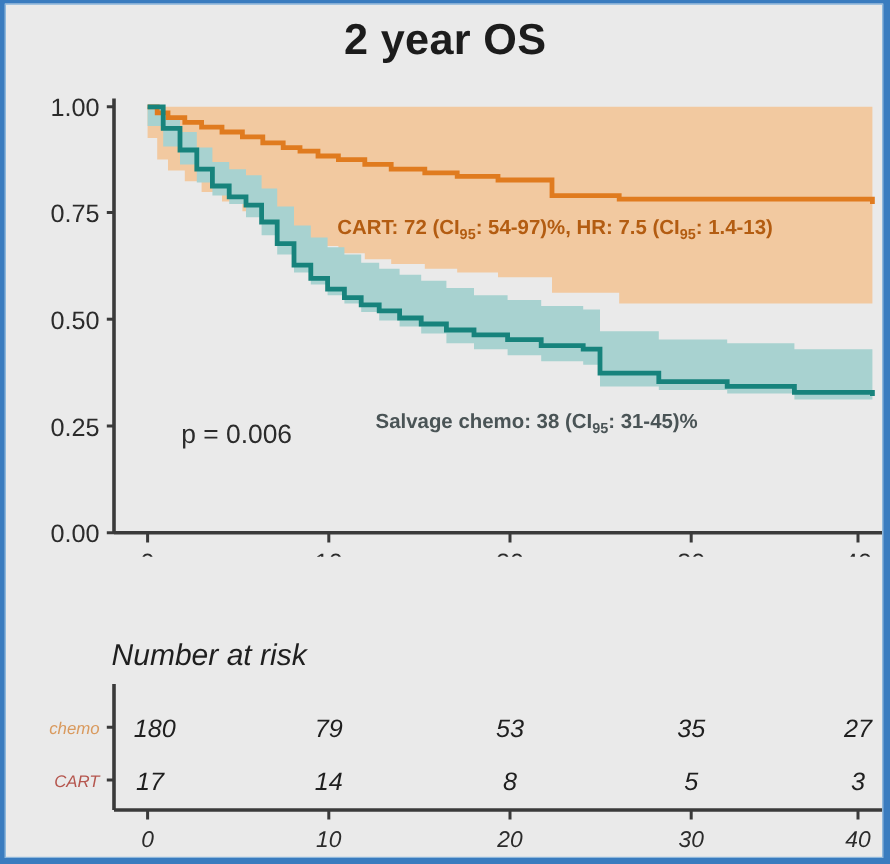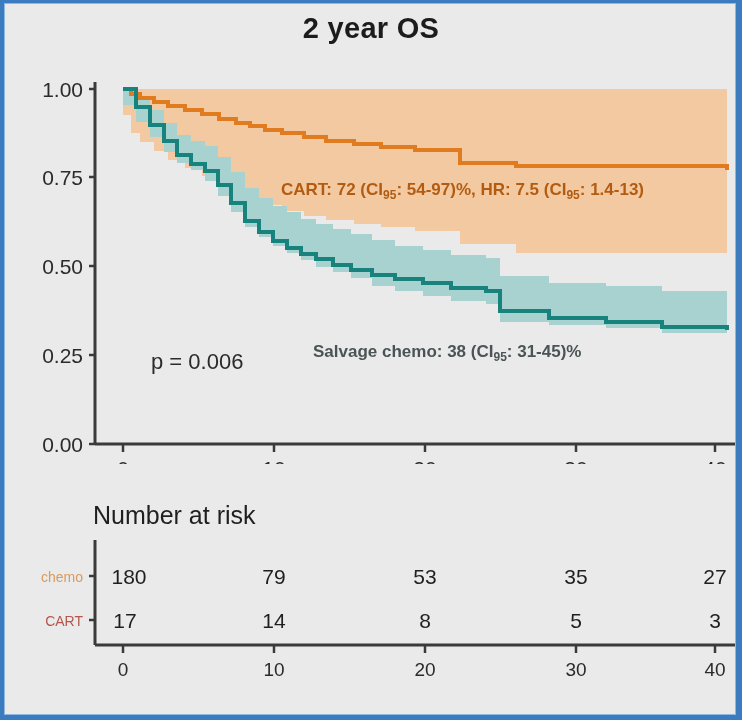--- a/index.html
+++ b/index.html
@@ -13,21 +13,21 @@
     position:absolute;left:4px;top:3px;
     width:732px;height:712px;
     background:#eaeaea;
     border:1px solid #8fb8dc;
     box-sizing:border-box;
     overflow:hidden;
   }
   #title{
     position:absolute;left:0;top:8px;width:732px;
     text-align:center;
-    font-size:29px;font-weight:bold;color:#1c1c1c;
+    font-size:36px;font-weight:bold;color:#1c1c1c;
     letter-spacing:0.3px;
   }
   
   #plot{
     position:absolute;left:0;top:60px;width:732px;height:400px;
   }
   #plot svg{display:block;}
   .axlabel{
     font-family:"Liberation Sans", sans-serif;
     font-size:21px;fill:#2b2b2b;
@@ -42,21 +42,21 @@
   }
   .annot-cart{fill:#b35c11;}
   .annot-chemo{fill:#4a5456;}
   .pval{
     font-family:"Liberation Sans", sans-serif;
     font-size:22px;fill:#2b2b2b;
   }
   .sub{font-size:12px;}
   
   #risk{
-    position:absolute;left:0;top:488px;width:732px;height:195px;
+    position:absolute;left:0;top:518px;width:732px;height:195px;font-style:italic;
   }
   #risk svg{display:block;}
   .risk-head{
     font-family:"Liberation Sans", sans-serif;
     font-size:25px;fill:#1f1f1f;
   }
   .risk-num{
     font-family:"Liberation Sans", sans-serif;
     font-size:21px;fill:#1f1f1f;text-anchor:middle;
   }

